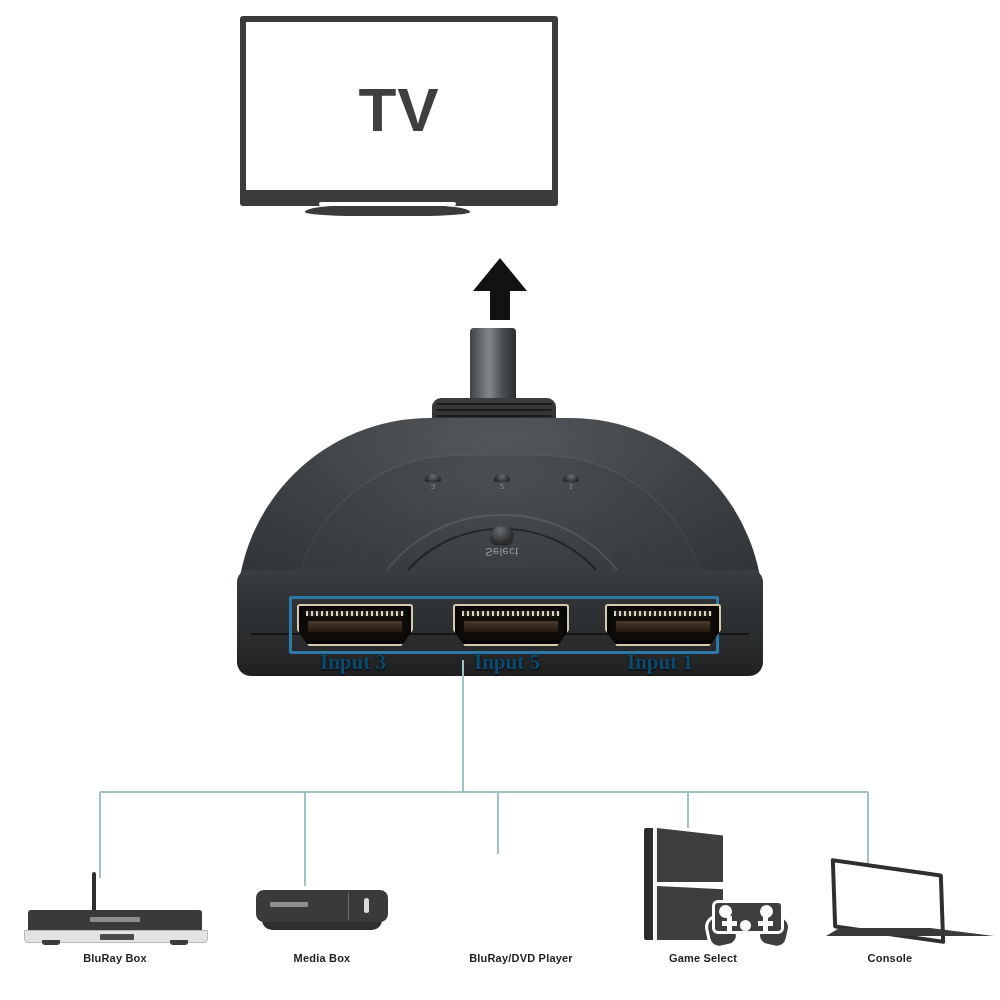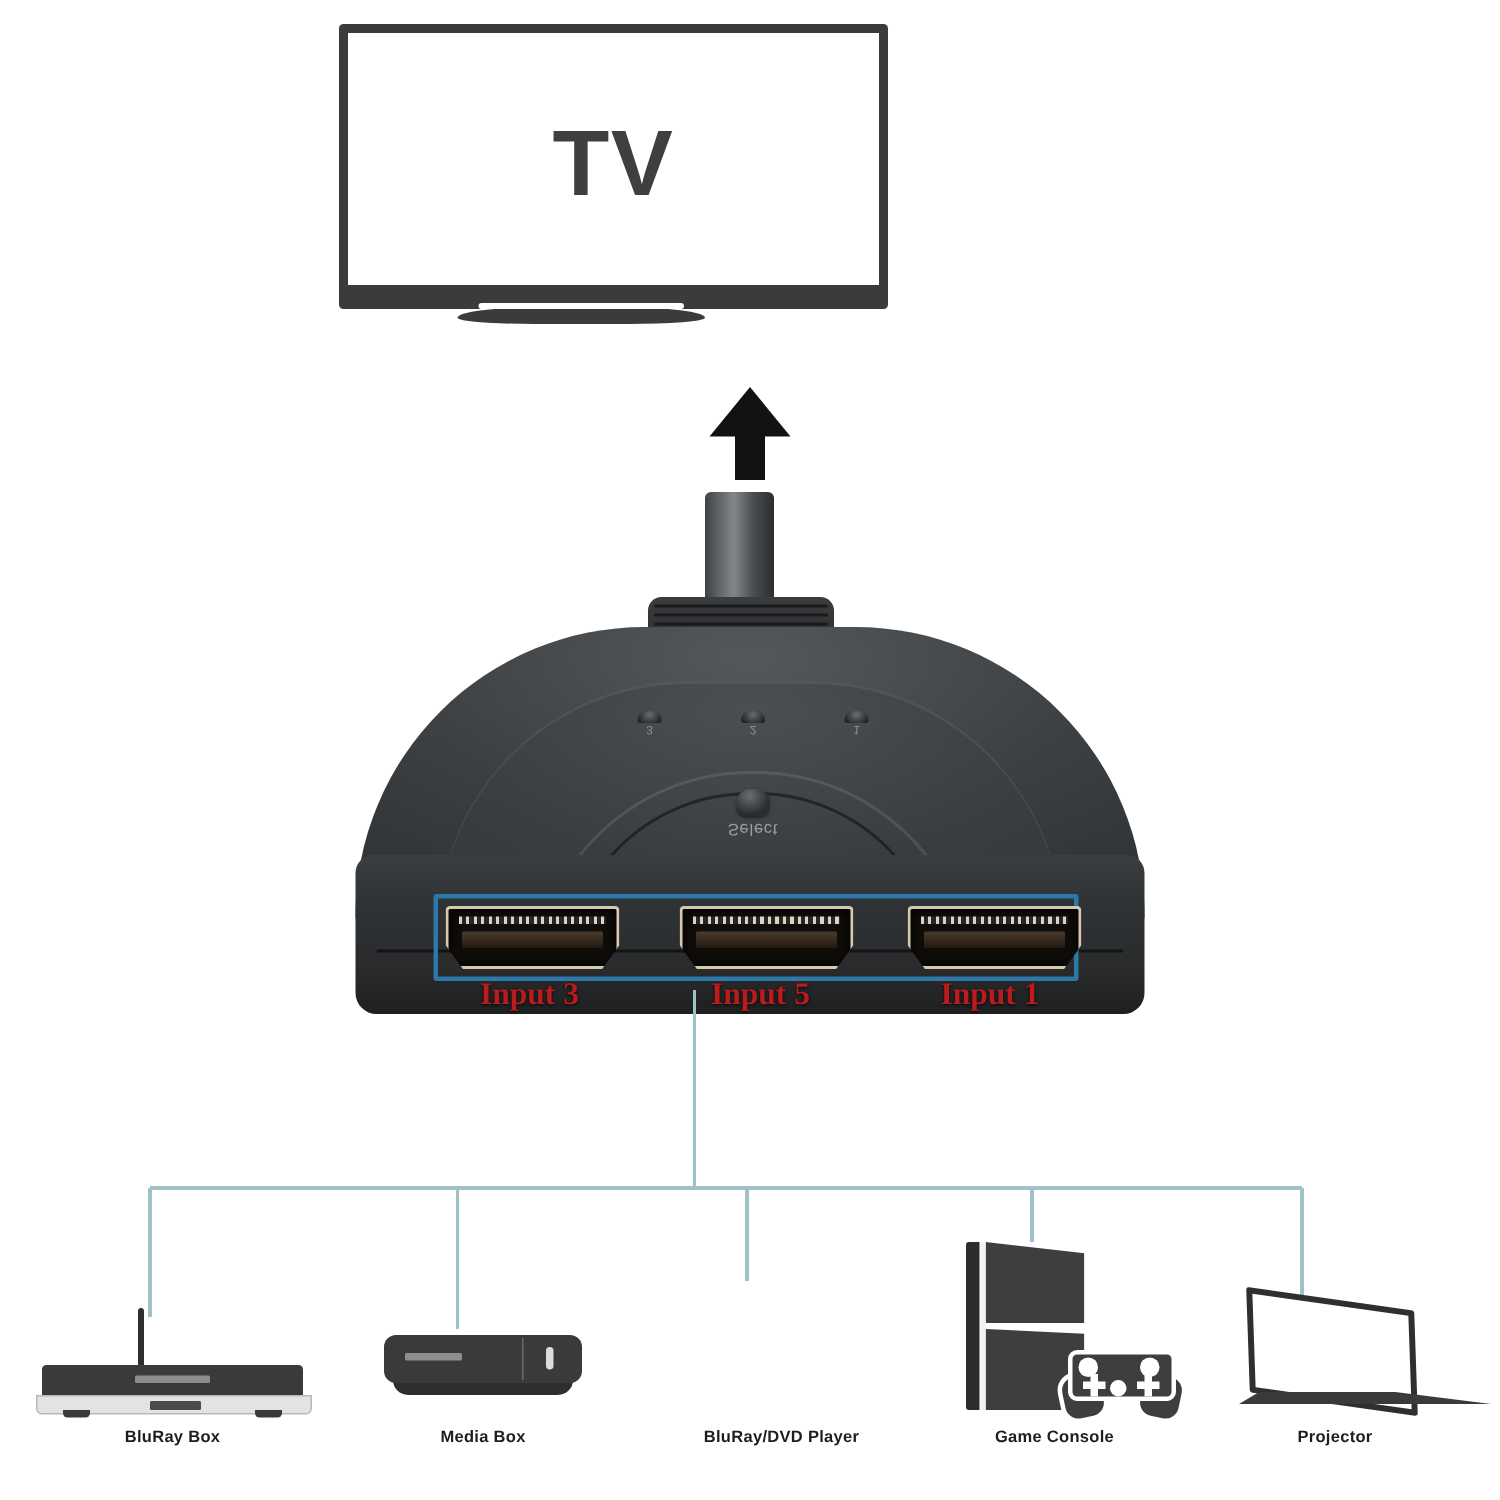--- a/index.html
+++ b/index.html
@@ -1,20 +1,20 @@
 <!DOCTYPE html>
 <html><head>
 <meta charset="utf-8">
 <style>
   html,body{margin:0;padding:0;background:#ffffff;}
   body{width:1000px;height:1000px;overflow:hidden;font-family:"Liberation Sans",sans-serif;}
   #stage{position:relative;width:1000px;height:1000px;background:#ffffff;}
 
   
-  #tv{position:absolute;left:226px;top:16px;width:318px;height:190px;padding-left:48px;}
+  #tv{position:absolute;left:240px;top:16px;width:318px;height:190px;}
   #tv .bezel{position:absolute;inset:0;background:#3b3b3b;border-radius:3px;}
   #tv .screen{position:absolute;left:6px;top:6px;right:6px;bottom:16px;background:#ffffff;}
   #tv .tvlabel{position:absolute;left:0;right:0;top:50%;transform:translateY(-52%);
       text-align:center;font-size:62px;font-weight:bold;color:#3f3f3f;letter-spacing:1px;
       font-family:"Liberation Sans",sans-serif;line-height:1;}
   #tvstand{position:absolute;left:305px;top:205px;width:165px;height:11px;
       background:#3b3b3b;border-radius:50%/100% 100% 60% 60%;}
   #tvstand:after{content:"";position:absolute;left:14px;right:14px;top:-3px;height:4px;background:#ffffff;border-radius:2px;}
 
   
@@ -83,21 +83,21 @@
       background:#0f0c09;border:2px solid #d7c9ab;border-radius:3px;
       clip-path:polygon(0 0,100% 0,100% 62%,90% 100%,10% 100%,0 62%);
       box-shadow:inset 0 0 8px #000;}
   .port .pins{position:absolute;left:7px;top:5px;right:7px;height:5px;
       background:repeating-linear-gradient(90deg,#d9d4c8 0 2px,#2a2520 2px 5px);}
   .port .tongue{position:absolute;left:9px;top:15px;right:9px;height:11px;
       background:linear-gradient(180deg,#4a3b2c 0%,#23190f 100%);border-radius:1px;}
   #port3{left:60px;} #port2{left:216px;} #port1{left:368px;}
 
   .portlabel{position:absolute;top:232px;width:150px;text-align:center;
-      font-size:21px;font-weight:bold;color:#b91c1c;font-family:"Liberation Serif",serif;
+      font-size:21px;font-weight:bold;color:#0c4a6e;font-family:"Liberation Serif",serif;
       text-shadow:0 1px 2px rgba(0,0,0,.9);}
   #lbl3{left:41px;} #lbl2{left:195px;} #lbl1{left:348px;}
 
   
   #tree{position:absolute;left:0;top:660px;width:1000px;height:160px;pointer-events:none;}
 
   
   .devlabel{position:absolute;text-align:center;font-size:11px;font-weight:bold;color:#1e1e1e;
       font-family:"Liberation Sans",sans-serif;letter-spacing:.2px;}
 
@@ -281,21 +281,21 @@
         <i style="left:5px;top:0;width:5px;height:15px"></i>
           <i style="left:0;top:5px;width:15px;height:5px"></i>
       </div>
       <div class="gc-cluster" style="left:56px;top:20px">
         <i style="left:5px;top:0;width:5px;height:15px"></i>
           <i style="left:0;top:5px;width:15px;height:5px"></i>
       </div>
       <div id="gc-touch"></div>
     </div>
   </div>
-  <div class="devlabel" style="left:628px;top:952px;width:150px">Game Console</div>
+  <div class="devlabel" style="left:628px;top:952px;width:150px">Game Select</div>
 
   <div id="laptop">
     <div id="lt-screen"></div>
     <div id="lt-base"></div>
   </div>
-  <div class="devlabel" style="left:820px;top:952px;width:140px">Projector</div>
+  <div class="devlabel" style="left:820px;top:952px;width:140px">Console</div>
 
 </div>
 
 </body></html>

